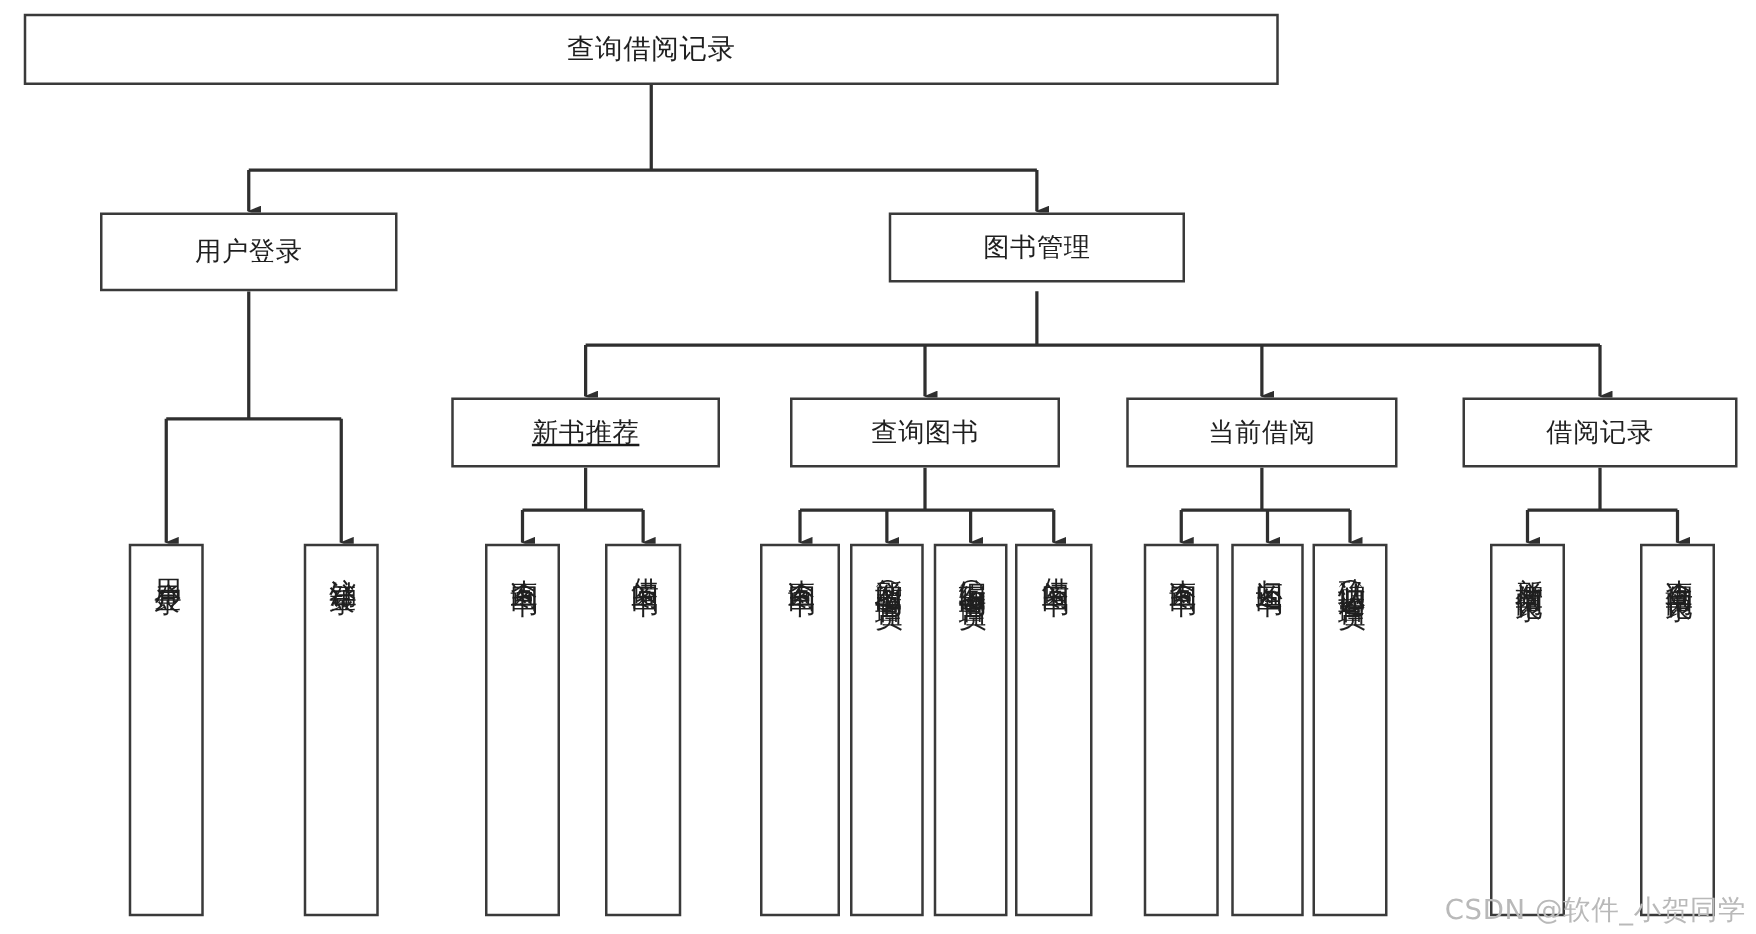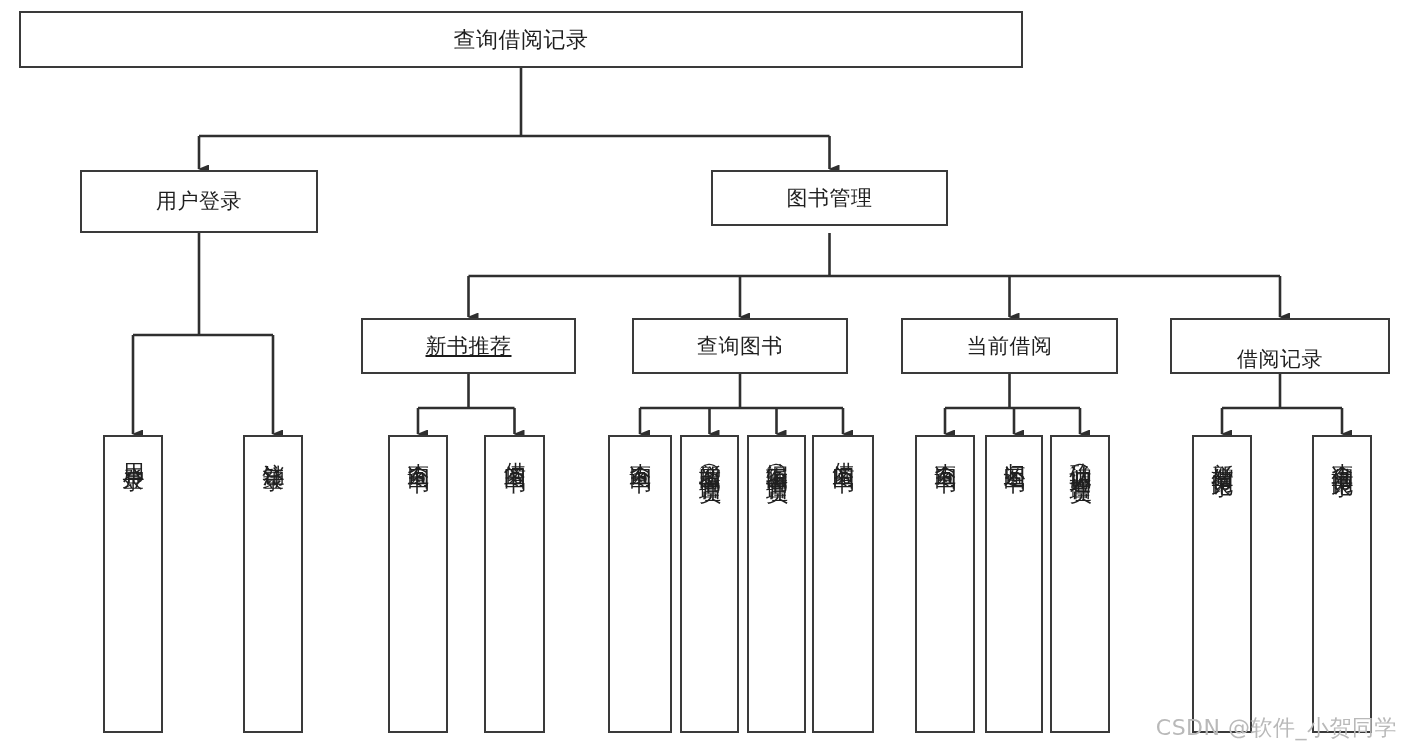--- a/index.html
+++ b/index.html
@@ -128,21 +128,21 @@
       </div>
       <div class="node horiz" style="left: 361px; top: 318px; width: 215px; height: 56px; text-decoration: underline;">
         <span class="label">新书推荐</span>
       </div>
       <div class="node horiz" style="left: 632px; top: 318px; width: 216px; height: 56px;">
         <span class="label">查询图书</span>
       </div>
       <div class="node horiz" style="left: 901px; top: 318px; width: 217px; height: 56px; text-align: center;">
         <span class="label">当前借阅</span>
       </div>
-      <div class="node horiz" style="left: 1170px; top: 318px; width: 220px; height: 56px; align-items: flex-end;">
+      <div class="node horiz" style="left: 1170px; top: 318px; width: 220px; height: 56px;">
         <span class="label">借阅记录</span>
       </div>
       <div class="node vert" style="left: 103px; top: 435px; width: 60px; height: 298px;">
         <span class="label">用户登录</span>
       </div>
       <div class="node vert" style="left: 243px; top: 435px; width: 60px; height: 298px;">
         <span class="label">注销登录</span>
       </div>
       <div class="node vert" style="left: 388px; top: 435px; width: 60px; height: 298px;">
         <span class="label">查询图书</span>

